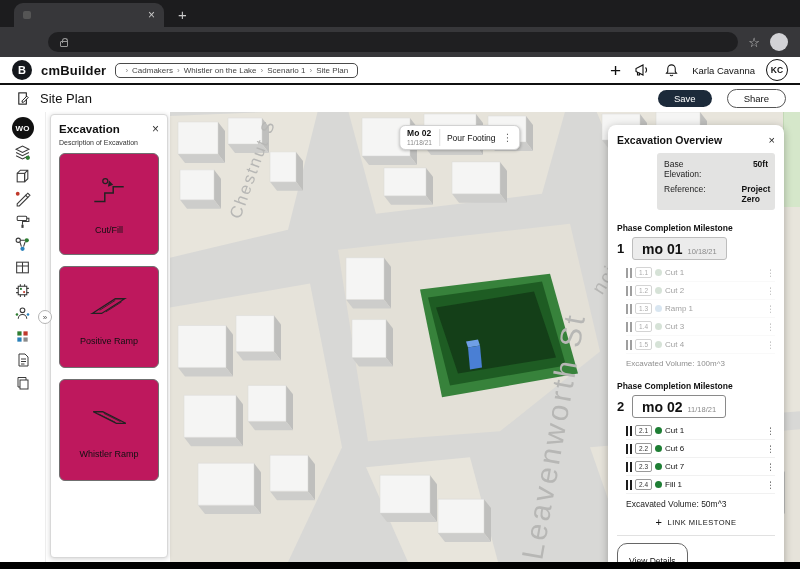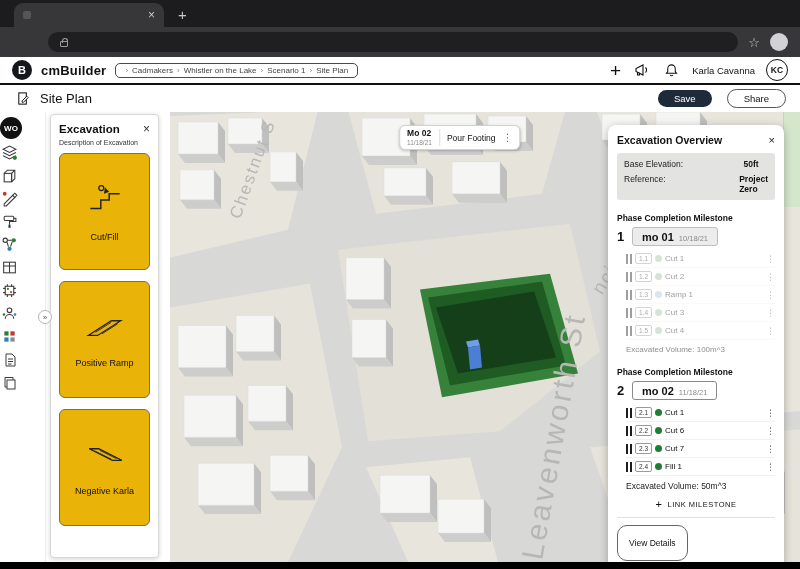--- a/index.html
+++ b/index.html
@@ -34,62 +34,62 @@
   
   .sub-header { height:27px; display:flex; align-items:center; padding:0 14px; gap:7px; background:#fff; }
   .page-title { font-size:13px; font-weight:500; color:#111; }
   .pill-btn { border-radius:12px; padding:3px 16px; font-size:9.5px; border:none; }
   .save-btn { margin-left:auto; color:#fff; }
   .share-btn { border:1px solid #555; color:#111; background:#fff; margin-left:8px; }
 
   
   .content { position:relative; height:450px; display:flex; background:#fff; }
 
-  .rail { width:46px; background:#fff; border-right:1px solid #ededed; display:flex; flex-direction:column; align-items:flex-start; padding-top:5px; gap:4px; position:relative; z-index:4; }
+  .rail { width:46px; background:#fff; border-right:1px solid #ededed; display:flex; flex-direction:column; align-items:center; padding-top:5px; gap:4px; position:relative; z-index:4; }
   .wo { width:22px; height:22px; border-radius:50%; background:#111; color:#fff; font-size:8px; font-weight:700; display:flex; align-items:center; justify-content:center; }
   .rail-icon { width:19px; height:19px; display:flex; align-items:center; justify-content:center; }
   .rail-expander { position:absolute; right:-7px; top:198px; width:14px; height:14px; border-radius:50%; background:#fff; border:1px solid #b5b5b5; font-size:8px; color:#555; display:flex; align-items:center; justify-content:center; }
 
-  .left-panel-wrap { width:124px; background:#fff; padding:2px 11px 4px 4px; z-index:3; }
+  .left-panel-wrap { width:124px; background:#fff; padding:2px 2px 4px 4px; z-index:3; }
   .left-panel { height:100%; border:1px solid #d8d8d8; border-radius:4px; box-shadow:0 1px 5px rgba(0,0,0,.18); padding:8px 8px 4px; display:flex; flex-direction:column; background:#fff; }
   .lp-head { display:flex; justify-content:space-between; align-items:center; }
   .lp-title { font-size:11.5px; font-weight:700; color:#111; }
   .lp-close { font-size:12px; color:#333; line-height:1; }
   .lp-sub { font-size:7px; color:#333; margin:4px 0 7px; }
-  .option-card { border:1px solid #6f6f6f; border-radius:6px; height:117px; margin-bottom:11px; display:flex; flex-direction:column; align-items:center; justify-content:center; gap:13px; background:#eab308; }
+  .option-card { border:1px solid #6f6f6f; border-radius:6px; height:102px; margin-bottom:11px; display:flex; flex-direction:column; align-items:center; justify-content:center; gap:13px; background:#be185d; }
   .option-label { font-size:9px; color:#111; }
 
   
   .map { flex:1; position:relative; overflow:hidden; background:#d8d8d6; }
   .scene { position:absolute; inset:0; width:100%; height:100%; }
   .green-strip { position:absolute; right:0; top:0; width:17px; height:95px; background:#d5e7ca; border-left:1px solid #c3d9b6; }
 
   .chip { position:absolute; top:13px; left:46%; transform:translateX(-50%); background:#fff; border:1px solid #d2d2d2; border-radius:6px; display:flex; align-items:center; gap:7px; padding:3px 7px; box-shadow:0 1px 3px rgba(0,0,0,.22); }
   .chip-col { display:flex; flex-direction:column; line-height:1.15; }
   .chip-mo { font-size:8.5px; font-weight:700; color:#111; }
   .chip-date { font-size:6.5px; color:#8a8a8a; }
   .chip-div { width:1px; height:17px; background:#ddd; }
   .chip-task { font-size:8.5px; color:#111; }
   .chip-kebab { font-size:10px; color:#666; }
 
   
   .overview { position:absolute; top:13px; right:16px; width:176px; background:#fff; border-radius:8px; box-shadow:0 2px 9px rgba(0,0,0,.28); padding:9px 9px 8px; z-index:5; }
   .ov-head { display:flex; justify-content:space-between; align-items:center; margin-bottom:7px; }
   .ov-title { font-size:10.5px; font-weight:700; color:#111; }
   .ov-close { font-size:11px; color:#222; line-height:1; }
-  .info-box { background:#e3e3e2; border-radius:3px; padding:6px 7px; display:flex; flex-direction:column; gap:5px; }
+  .info-box { background:#e3e3e2; border-radius:3px; padding:6px 7px; display:flex; flex-direction:column; gap:5px;margin-left:40px; }
   .info-row { display:flex; font-size:8.5px; }
   .info-label { color:#222; width:58%; }
   .info-value { font-weight:700; color:#111; flex:1;padding-left:36px; }
   .section-label { font-size:8.5px; font-weight:700; color:#111; margin:13px 0 4px; }
   .milestone-row { display:flex; align-items:center; gap:7px; margin-bottom:4px; }
   .phase-num { font-size:13px; font-weight:600; color:#111; width:8px; }
   .milestone-chip { display:flex; align-items:baseline; gap:5px; border:1px solid #bdbdbd; border-radius:3px; padding:2.5px 9px; background:#ececec; }
   .milestone-chip.active { background:#fff; border-color:#8a8a8a; }
-  .m-name { font-size:11px; font-weight:700; color:#111; }
+  .m-name { font-size:14px; font-weight:700; color:#111; }
   .m-date { font-size:7.5px; color:#8a8a8a; }
   .items { margin-left:9px; }
   .item-row { display:flex; align-items:center; gap:3px; padding:3px 0; border-bottom:1px solid #f1f1f1; }
   .phase-disabled .item-row { opacity:.42; }
   .drag { display:flex; gap:2px; }
   .drag i { width:2px; height:10px; background:#1d1d1d; display:block; }
   .idx { border:1px solid #9a9a9a; border-radius:2px; font-size:6.5px; padding:1px 3px; color:#333; background:#fff; }
   .dot { width:7px; height:7px; border-radius:50%; background:#999; }
   .item-label { font-size:8px; color:#111; flex:1; }
   .kebab { font-size:9px; color:#444; }
@@ -280,21 +280,21 @@
           <span class="option-label">Positive Ramp</span>
         </div>
 
         <div class="option-card">
           <span>
             <svg viewBox="0 0 40 28" width="42" height="30">
                 <path d="M5 9h9l22 11h-9L5 9z" fill="none" stroke="#222" stroke-width="1.2"></path>
                 <path d="M10 11l16 8M15 10.5l16 8" stroke="#222" stroke-width="0.8"></path>
               </svg>
           </span>
-          <span class="option-label">Negative Karla</span>
+          <span class="option-label">Whistler Ramp</span>
         </div>
       </div>
     </div>
 
     <div class="map">
       <svg class="scene" viewBox="0 0 630 451" preserveAspectRatio="none">
         <rect x="0" y="0" width="630" height="451" fill="#d8d8d6"></rect>
 
         <polygon points="0,4 148,-2 118,118 0,146" fill="#e8e5dc"></polygon>
         <polygon points="178,-2 396,-4 372,82 206,102" fill="#e6e3da"></polygon>

